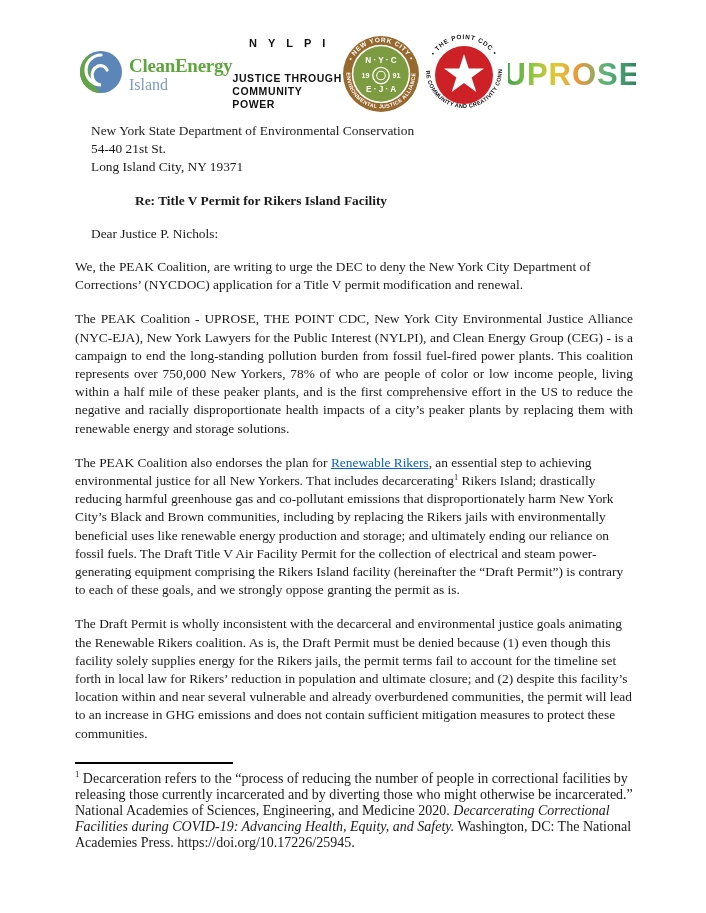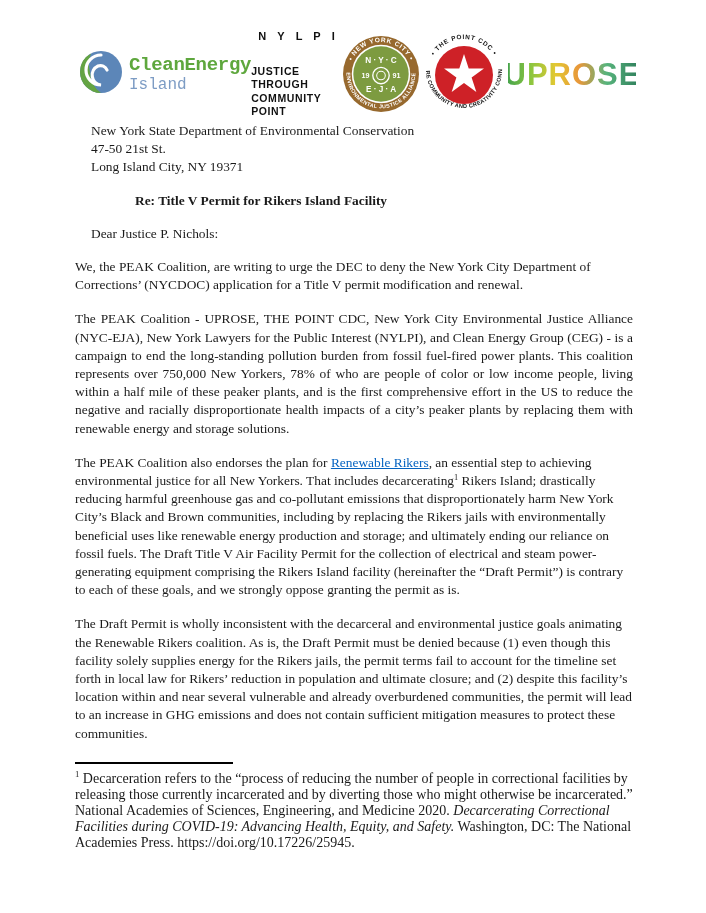--- a/index.html
+++ b/index.html
@@ -7,21 +7,21 @@
   .page {
     position:relative; width:706px; height:913px; background:#ffffff;
     font-family:"Liberation Serif", serif; color:#1a1a1a; overflow:hidden;
   }
   
   .logos { position:absolute; top:28px; left:78px; width:558px; height:92px;
            display:flex; align-items:center; justify-content:space-between; }
   .logo { display:flex; align-items:center; }
   
   .ceg { gap:5px; }
-  .ceg-txt { display:flex; flex-direction:column; line-height:1; font-family:Liberation Mono, monospace; }
+  .ceg-txt { display:flex; flex-direction:column; line-height:1; font-family:Liberation Serif, serif; }
   .ceg-name { font-size:19px; font-weight:bold; color:#5ea73d; letter-spacing:-0.3px; }
   .ceg-sub  { font-size:16px; color:#7d9cc4; margin-top:2px; }
   
   .nylpi { display:flex; flex-direction:column; width:112px; font-family:"Liberation Sans", sans-serif; }
   .nylpi-letters { font-size:11px; font-weight:bold; color:#111; letter-spacing:11px; margin-right:-11px; text-align:center; }
   .nylpi-bar { height:16px; background:#8e2138; margin:3px 0 4px 0; }
   .nylpi-tag { font-size:10.5px; font-weight:bold; color:#111; letter-spacing:0.6px; line-height:1.25; }
   
   .uprose svg { display:block; }
   
@@ -56,21 +56,21 @@
       <span class="ceg-txt">
         <span class="ceg-name">CleanEnergy</span>
         <span class="ceg-sub">Island</span>
       </span>
     </div>
 
     <div class="logo nylpi">
       <span class="nylpi-letters">NYLPI</span>
       <span class="nylpi-bar"></span>
       <span class="nylpi-tag">JUSTICE THROUGH</span>
-      <span class="nylpi-tag">COMMUNITY POINT</span>
+      <span class="nylpi-tag">COMMUNITY POWER</span>
     </div>
 
     <div class="logo">
       <svg width="78" height="78" viewBox="0 0 76 76">
         <circle cx="38" cy="38" r="37" fill="#97692e"></circle>
         <circle cx="38" cy="38" r="28.5" fill="#ffffff"></circle>
         <circle cx="38" cy="38" r="27" fill="#7d9b40"></circle>
         <defs>
           <path id="ejaTop" d="M 7,38 A 31,31 0 0 1 69,38"></path>
           <path id="ejaBot" d="M 4.5,38 A 33.5,33.5 0 0 0 71.5,38"></path>
@@ -121,21 +121,21 @@
         </defs>
         <text x="64" y="32" text-anchor="middle" font-family="Liberation Sans, sans-serif" font-weight="bold" font-size="31" letter-spacing="1" fill="url(#upg)">UPROSE</text>
       </svg>
     </div>
   </div>
 
   <div class="letter">
 
     <div class="block">
       <div>New York State Department of Environmental Conservation</div>
-      <div>47-50 21st St.</div>
+      <div>54-40 21st St.</div>
       <div>Long Island City, NY 19371</div>
     </div>
 
     <div class="subject">Re: Title V Permit for Rikers Island Facility</div>
 
     <div class="block">Dear Justice P. Nichols:</div>
 
     <p class="para">We, the PEAK Coalition, are writing to urge the DEC to deny the New York City Department of Corrections’ (NYCDOC) application for a Title V permit modification and renewal.</p>
 
     <p class="para justify">The PEAK Coalition - UPROSE, THE POINT CDC, New York City Environmental Justice Alliance (NYC-EJA), New York Lawyers for the Public Interest (NYLPI), and Clean Energy Group (CEG) - is a campaign to end the long-standing pollution burden from fossil fuel-fired power plants.  This coalition represents over  750,000 New Yorkers, 78% of who are people of color or low income people, living within a half mile of these peaker plants, and is the first comprehensive effort in the US to reduce the negative and racially disproportionate health impacts of a city’s peaker plants by replacing them with renewable energy and storage solutions.</p>

